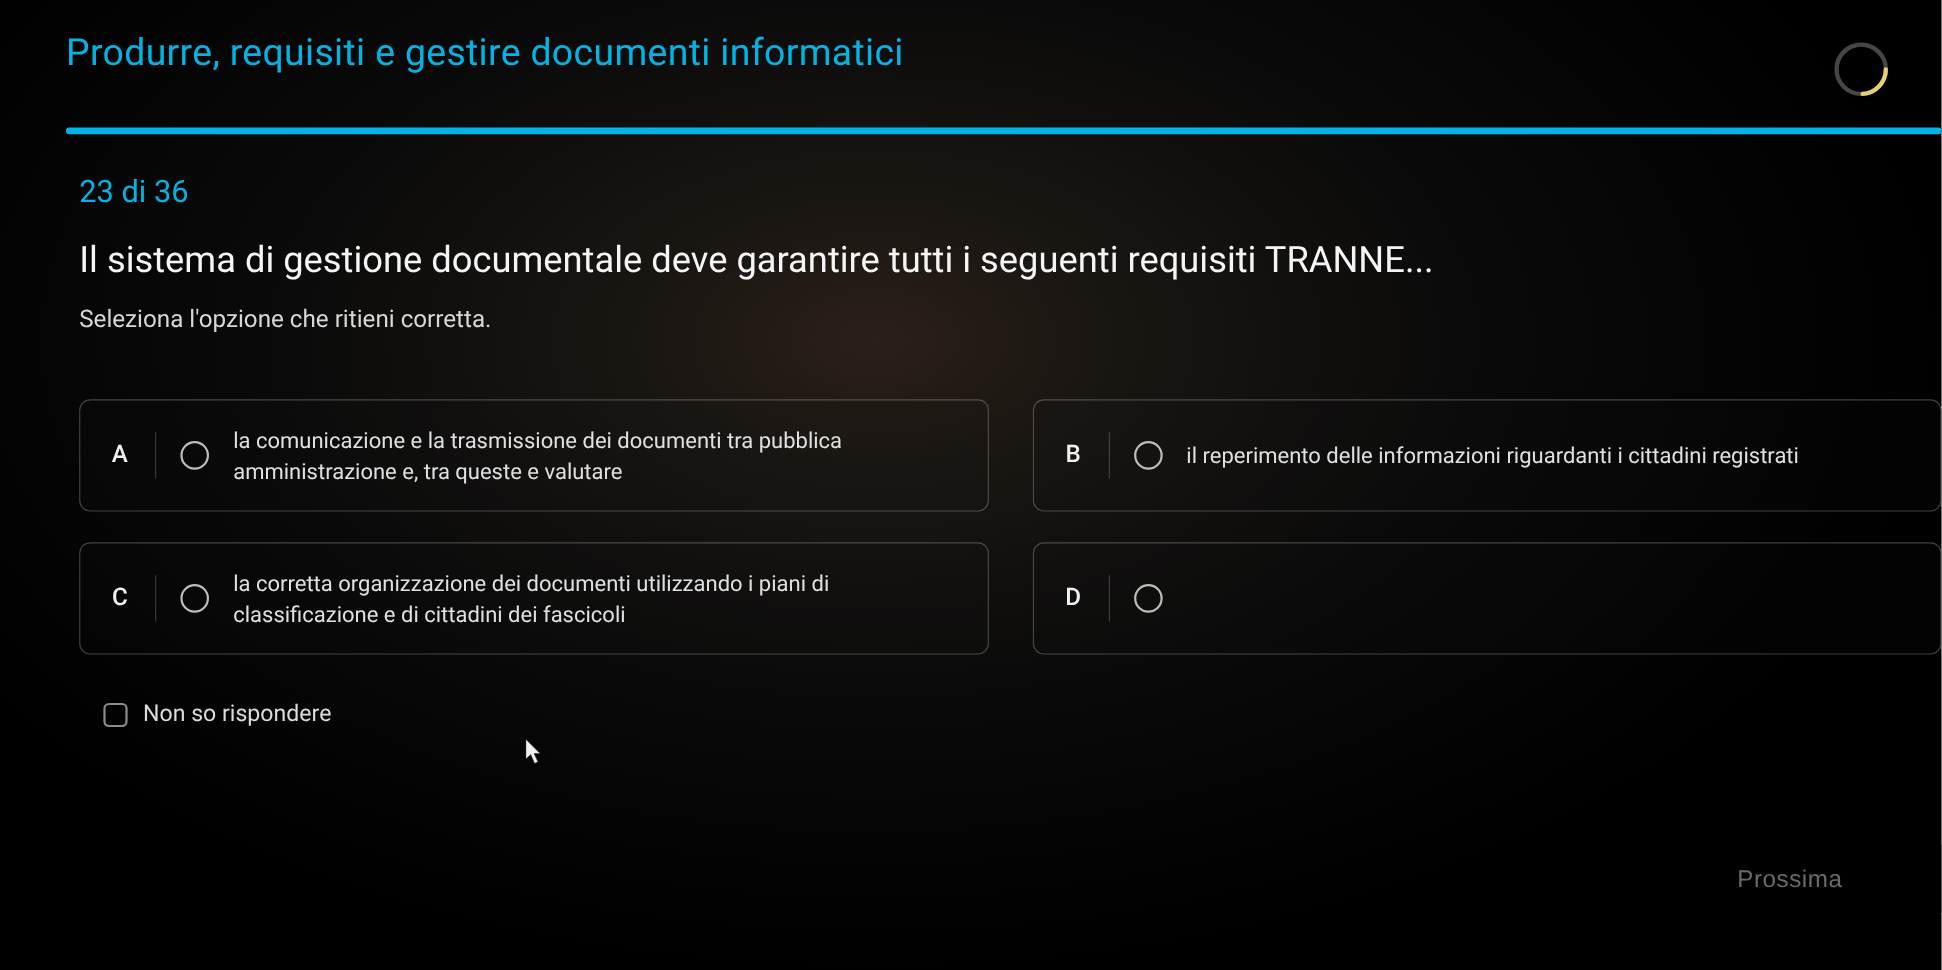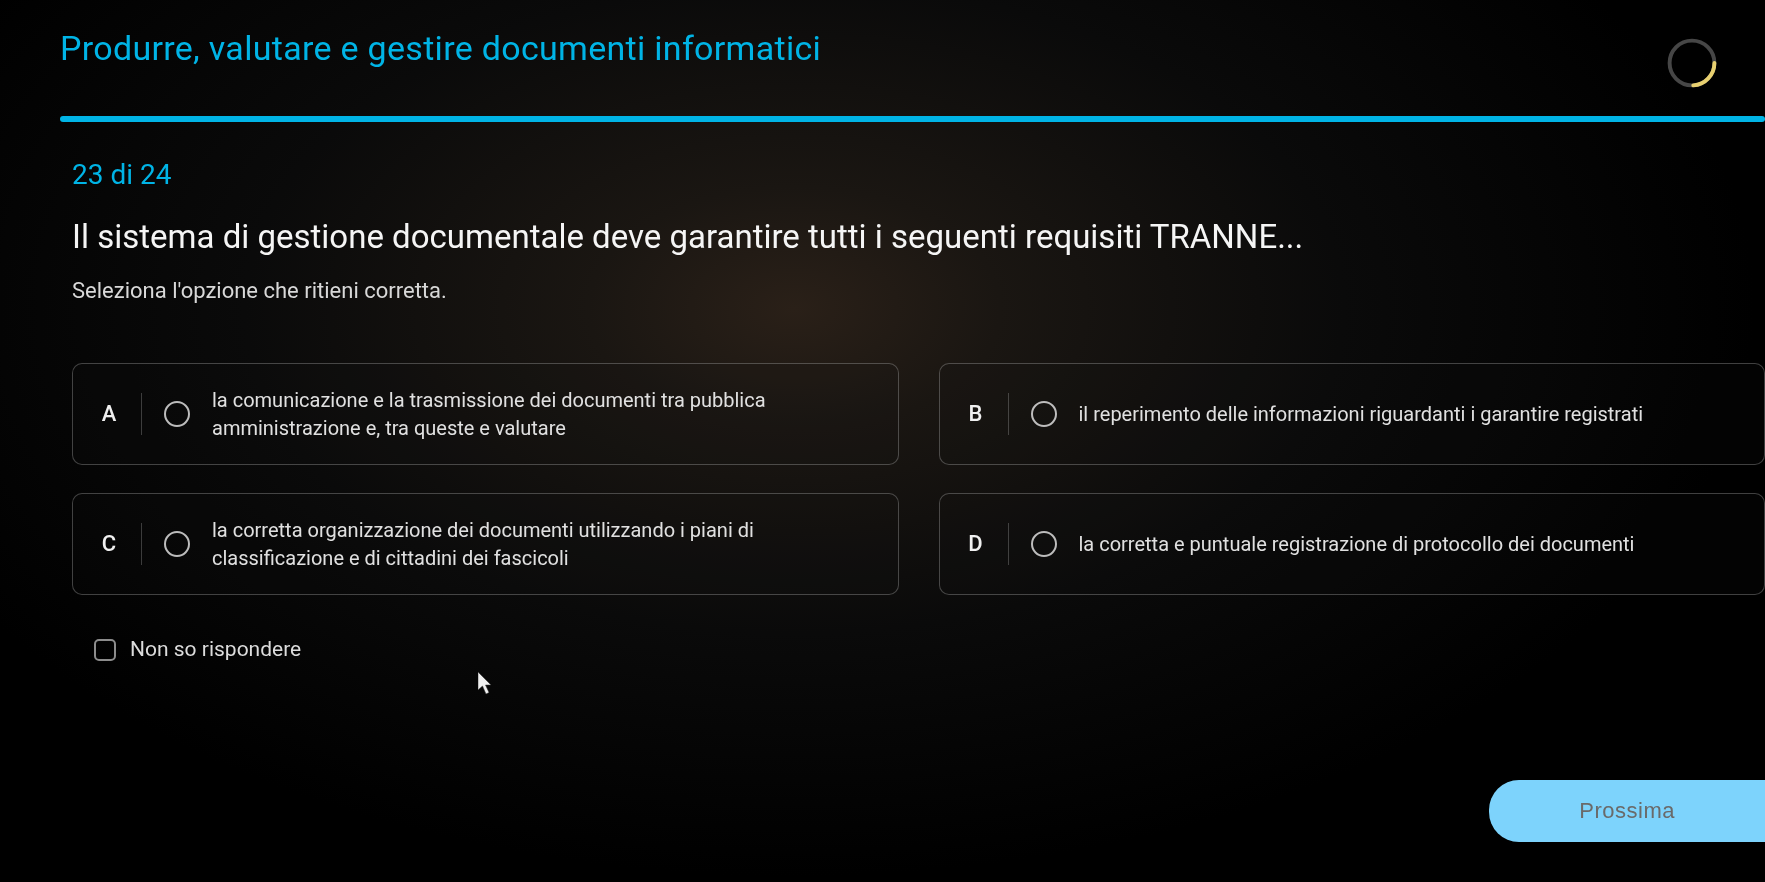--- a/index.html
+++ b/index.html
@@ -148,81 +148,80 @@
     
     .cursor {
       position: absolute;
       left: 478px;
       top: 672px;
       pointer-events: none;
     }
     
     .next-button {
       position: absolute;
-      bottom: 40px;
+      bottom: 52px;
       right: 0;
-      background: #7dd3fc;
+      background: #000000;
       color: #6a6a6a;
       border: none;
       border-radius: 30px 0 0 30px;
       padding: 18px 90px 18px 90px;
       font-size: 22px;
       font-weight: 400;
       cursor: pointer;
       letter-spacing: 0.5px;
     }
   </style>
 </head>
 <body>
 
-<div class="page-title">Produrre, valutare e gestire documenti informatici</div>
+<div class="page-title">Produrre, requisiti e gestire documenti informatici</div>
 
 <div class="spinner">
   <svg viewBox="0 0 50 50">
     <circle cx="25" cy="25" r="20" fill="none" stroke="rgba(200,200,200,0.35)" stroke-width="3.5"></circle>
     <circle cx="25" cy="25" r="20" fill="none" stroke="#e8d070" stroke-width="3.5" stroke-dasharray="30 100" stroke-linecap="round"></circle>
   </svg>
 </div>
 
 <div class="progress-bar"></div>
 
-<div class="question-counter">23 di 24</div>
+<div class="question-counter">23 di 36</div>
 
 <div class="question-text">Il sistema di gestione documentale deve garantire tutti i seguenti requisiti TRANNE...</div>
 
 <div class="question-hint">Seleziona l'opzione che ritieni corretta.</div>
 
 <div class="options-grid">
 
   <div class="option-card">
     <span class="option-letter">A</span>
     <span class="option-divider"></span>
     <span class="option-radio"></span>
     <span class="option-text">la comunicazione e la trasmissione dei documenti tra pubblica amministrazione e, tra queste e valutare</span>
   </div>
 
   <div class="option-card">
     <span class="option-letter">B</span>
     <span class="option-divider"></span>
     <span class="option-radio"></span>
-    <span class="option-text">il reperimento delle informazioni riguardanti i garantire registrati</span>
+    <span class="option-text">il reperimento delle informazioni riguardanti i cittadini registrati</span>
   </div>
 
   <div class="option-card">
     <span class="option-letter">C</span>
     <span class="option-divider"></span>
     <span class="option-radio"></span>
     <span class="option-text">la corretta organizzazione dei documenti utilizzando i piani di classificazione e di cittadini dei fascicoli</span>
   </div>
 
   <div class="option-card">
     <span class="option-letter">D</span>
     <span class="option-divider"></span>
     <span class="option-radio"></span>
-    <span class="option-text">la corretta e puntuale registrazione di protocollo dei documenti</span>
   </div>
 
 </div>
 
 <div class="dont-know-row">
   <span class="checkbox"></span>
   <span class="dont-know-label">Non so rispondere</span>
 </div>
 
 <div class="cursor">

